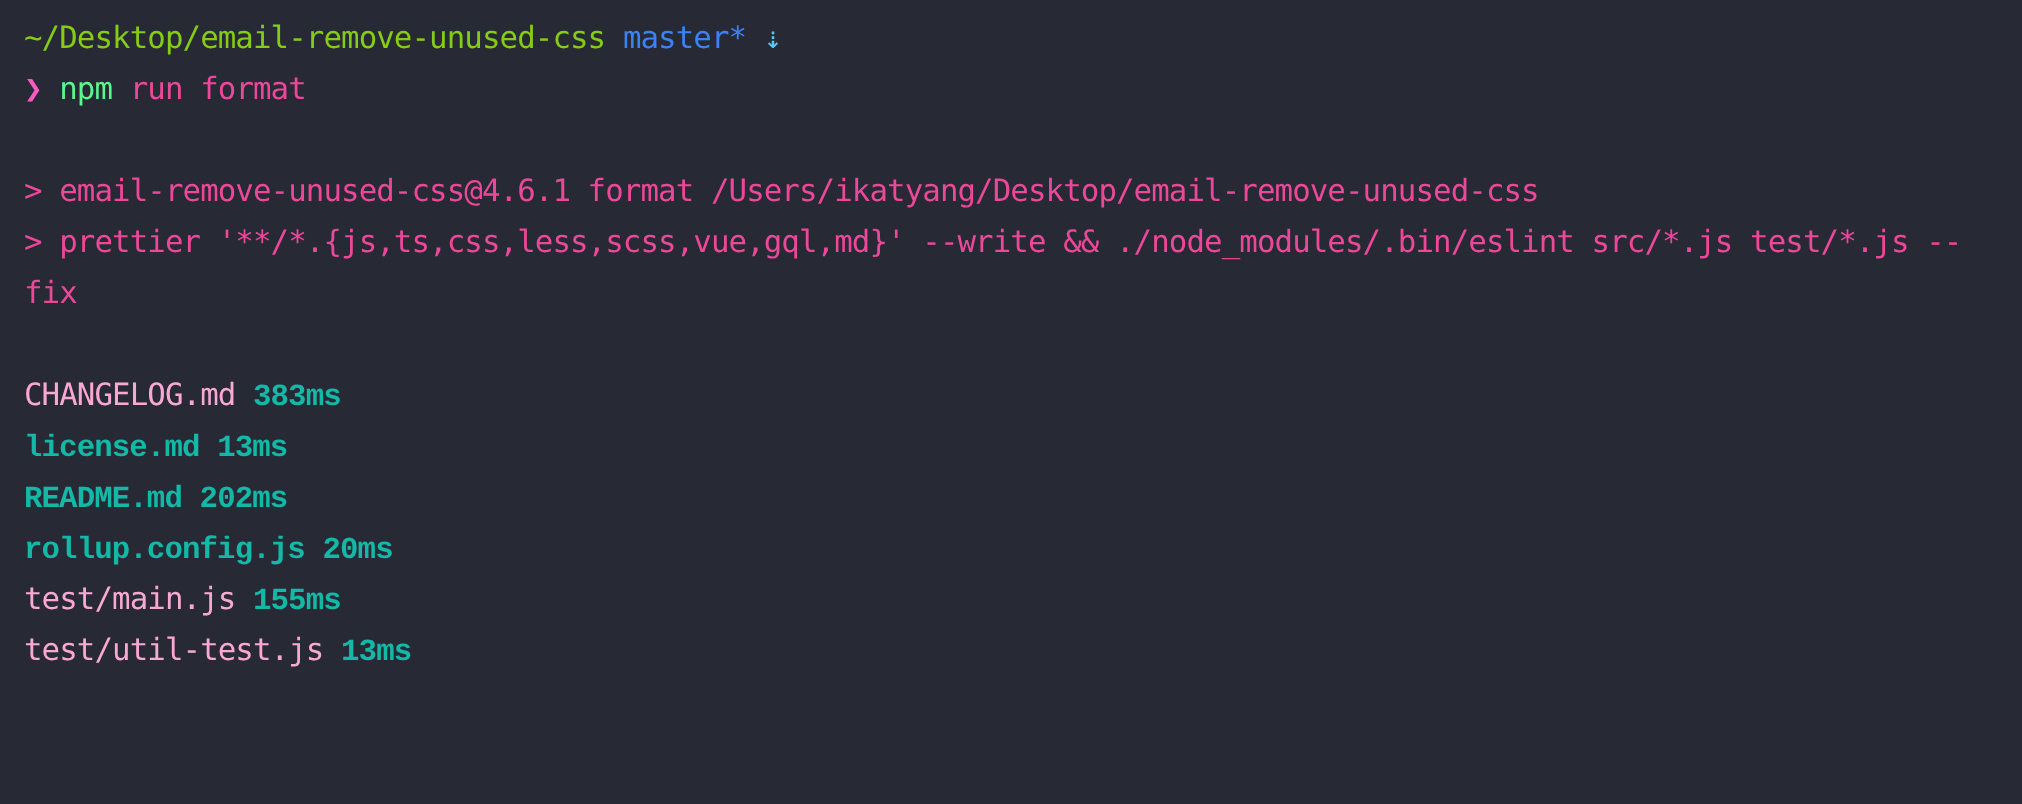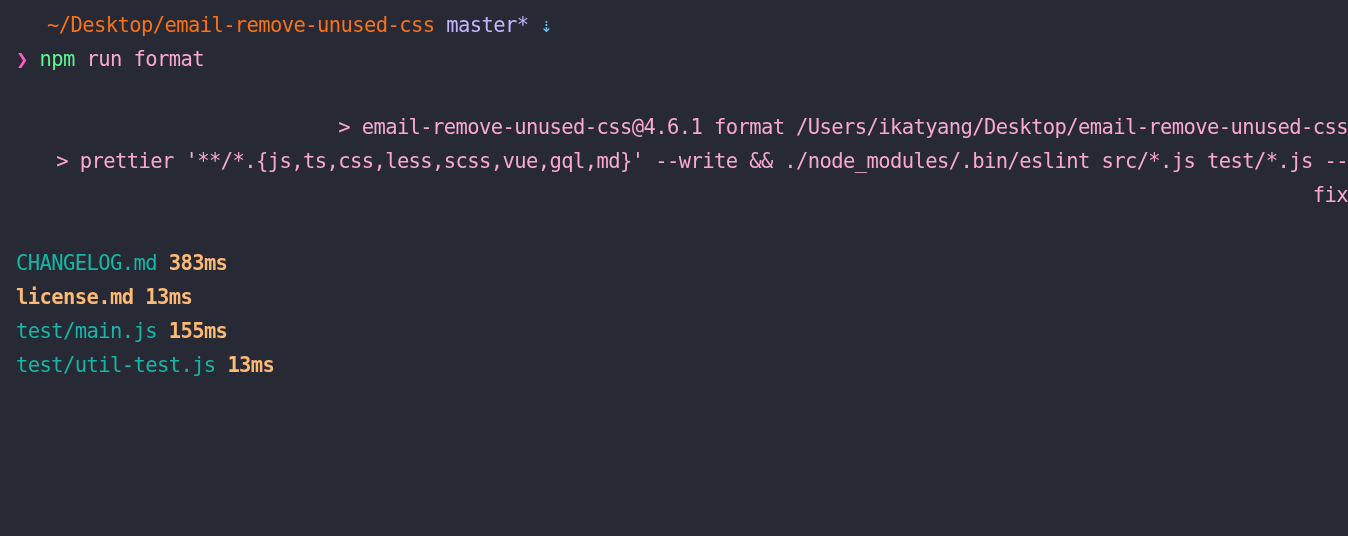--- a/index.html
+++ b/index.html
@@ -7,38 +7,40 @@
     width:1348px; height:536px; overflow:hidden;
     background:#282a36;
     background:#272935;
     font-family:"DejaVu Sans Mono","Liberation Mono",monospace;
     font-size:20.5px;
     color:#f8f8f2;
   }
   .term { position:relative; padding:8px 0 0 16px; }
   .line { height:34px; line-height:34px; white-space:pre; letter-spacing:-0.6px; }
   .blank { height:34px; }
-  .path { color:#f97316;margin-left:31px; }
-  .branch { color:#c4b5fd; }
+  .path { color:#84cc16; }
+  .branch { color:#3b82f6; }
   .arrow { color:#5bc8f7; }
   .prompt { color:#ff5ac4; font-weight:bold; }
   .cmd { color:#5af78e; }
-  .dim { color:#14b8a6; }
-  .bold { color:#fdba74; font-weight:bold; }
-  .plain { color:#f9a8d4;text-align:right; }
+  .dim { color:#f9a8d4; }
+  .bold { color:#14b8a6; font-weight:bold;font-family:Liberation Mono, monospace; }
+  .plain { color:#ec4899; }
 </style>
 </head>
 <body>
 
 <div class="term">
   <div class="line"><span class="path">~/Desktop/email-remove-unused-css</span> <span class="branch">master*</span> <span class="arrow">⇣</span></div>
   <div class="line"><span class="prompt">❯</span> <span class="cmd">npm</span><span class="plain"> run format</span></div>
   <div class="blank"></div>
   <div class="line plain">&gt; email-remove-unused-css@4.6.1 format /Users/ikatyang/Desktop/email-remove-unused-css</div>
   <div class="line plain">&gt; prettier '**/*.{js,ts,css,less,scss,vue,gql,md}' --write &amp;&amp; ./node_modules/.bin/eslint src/*.js test/*.js --</div>
   <div class="line plain">fix</div>
   <div class="blank"></div>
 
   <div class="line"><span class="dim">CHANGELOG.md</span> <span class="bold">383ms</span></div>
   <div class="line"><span class="bold">license.md</span> <span class="bold">13ms</span></div>
+  <div class="line"><span class="bold">README.md</span> <span class="bold">202ms</span></div>
+  <div class="line"><span class="bold">rollup.config.js</span> <span class="bold">20ms</span></div>
   <div class="line"><span class="dim">test/main.js</span> <span class="bold">155ms</span></div>
   <div class="line"><span class="dim">test/util-test.js</span> <span class="bold">13ms</span></div>
 </div>
 
 </body></html>

